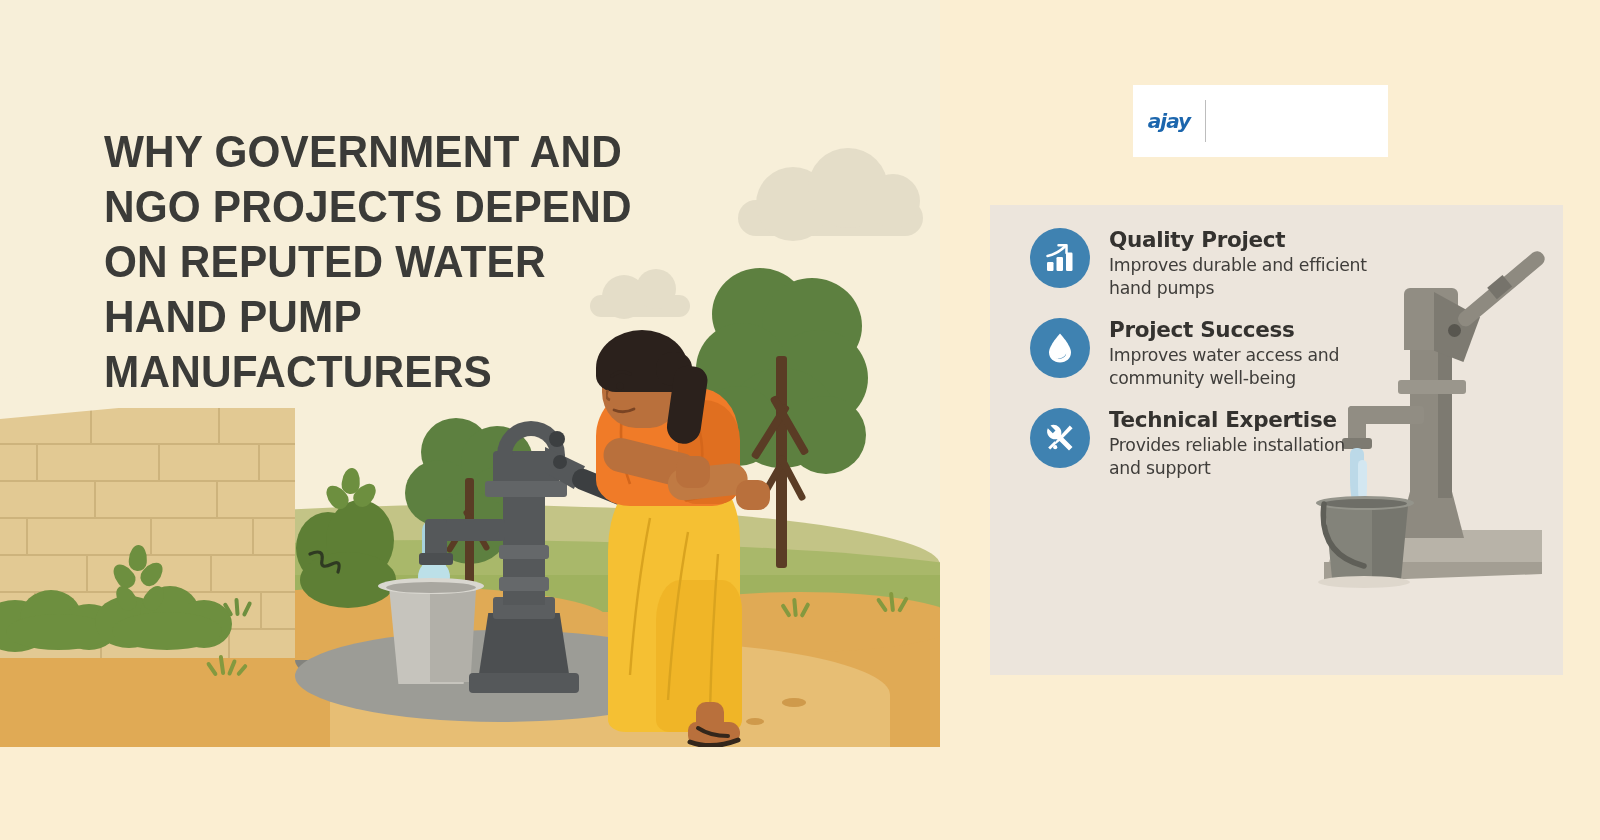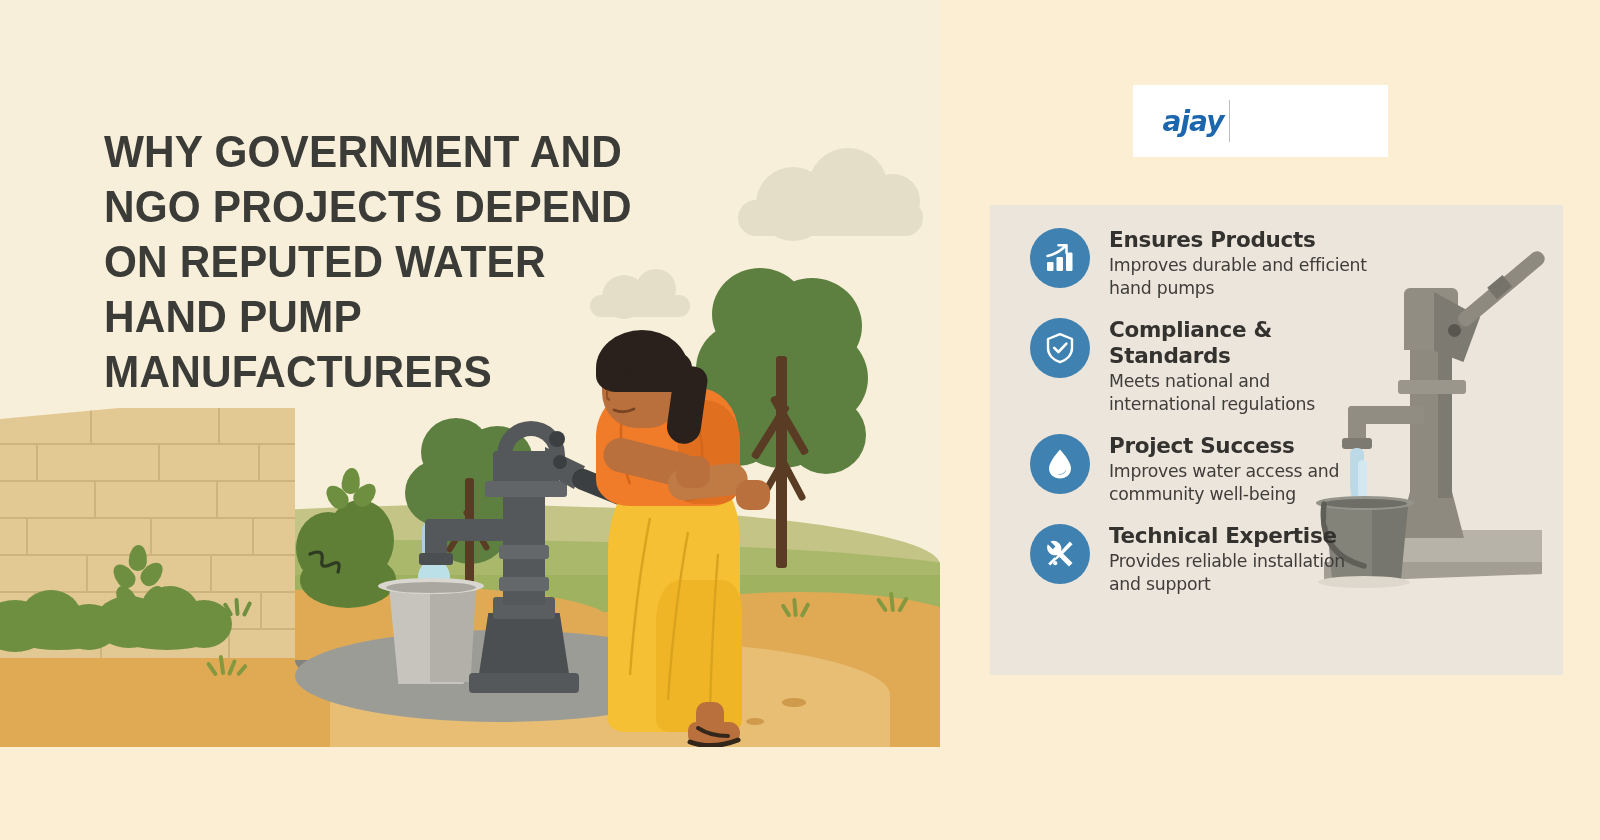--- a/index.html
+++ b/index.html
@@ -162,21 +162,21 @@
 
   
   .logo-box {
     position:absolute; left:1133px; top:85px; width:255px; height:72px;
     background:#ffffff; display:flex; align-items:center;
   }
   .logo-mark {
     width:72px; text-align:center;
     font-family:"DejaVu Sans", sans-serif;
     font-weight:bold; font-style:italic;
-    font-size:28px; color:#1c66ad; letter-spacing:-1px;margin-left:24px;
+    font-size:20px; color:#1c66ad; letter-spacing:-1px;
   }
   .logo-div { width:1px; height:42px; background:#bdbdbd; }
   .logo-txt { padding-left:10px; }
   .logo-title {
     font-family:"Liberation Sans", sans-serif;
     font-weight:bold; font-size:12.3px; letter-spacing:-0.15px;
     color:#10325c; white-space:nowrap;
     transform:scaleX(0.97); transform-origin:left center;
   }
   .logo-sub {
@@ -484,37 +484,25 @@
         <div class="f-icon">
           <svg width="34" height="34" viewBox="0 0 34 34">
             <rect x="4" y="21" width="6.5" height="9" rx="1.2" fill="#ffffff"></rect>
             <rect x="13.5" y="16" width="6.5" height="14" rx="1.2" fill="#ffffff"></rect>
             <rect x="23" y="11.5" width="6.5" height="18.5" rx="1.2" fill="#ffffff"></rect>
             <path d="M4.5 15 Q14 13 22 5.5" stroke="#ffffff" stroke-width="2.5" fill="none" stroke-linecap="round"></path>
             <path d="M15.5 4.2 L23.5 4.2 L23.5 12" stroke="#ffffff" stroke-width="2.5" fill="none" stroke-linecap="round" stroke-linejoin="round"></path>
           </svg>
         </div>
         <div class="f-text">
-          <div class="f-title">Ensures Products</div>
+          <div class="f-title">Quality Project</div>
           <div class="f-desc">Improves durable and efficient hand pumps</div>
         </div>
       </div>
 
-      <div class="feature">
-        <div class="f-icon">
-          <svg width="34" height="34" viewBox="0 0 34 34">
-            <path d="M17 3.2 L29 8 V17 C29 24 23.5 29 17 31.2 C10.5 29 5 24 5 17 V8 Z" stroke="#ffffff" stroke-width="2.4" fill="none" stroke-linejoin="round"></path>
-            <path d="M11.2 16.8 L15.4 21 L23.4 12.6" stroke="#ffffff" stroke-width="2.6" fill="none" stroke-linecap="round" stroke-linejoin="round"></path>
-          </svg>
-        </div>
-        <div class="f-text">
-          <div class="f-title">Compliance &amp; Standards</div>
-          <div class="f-desc">Meets national and international regulations</div>
-        </div>
-      </div>
 
       <div class="feature">
         <div class="f-icon">
           <svg width="34" height="34" viewBox="0 0 34 34">
             <path d="M17 2.5 C17 2.5 28 14.5 28 21.2 C28 27.2 23.1 31.5 17 31.5 C10.9 31.5 6 27.2 6 21.2 C6 14.5 17 2.5 17 2.5 Z" fill="#ffffff"></path>
             <path d="M22.6 24.6 C20.6 27.4 16.6 28.6 13 27.6 C17.4 28.4 21.6 26.4 23.2 22.6 Z" fill="#3f82b1"></path>
           </svg>
         </div>
         <div class="f-text">
           <div class="f-title">Project Success</div>

